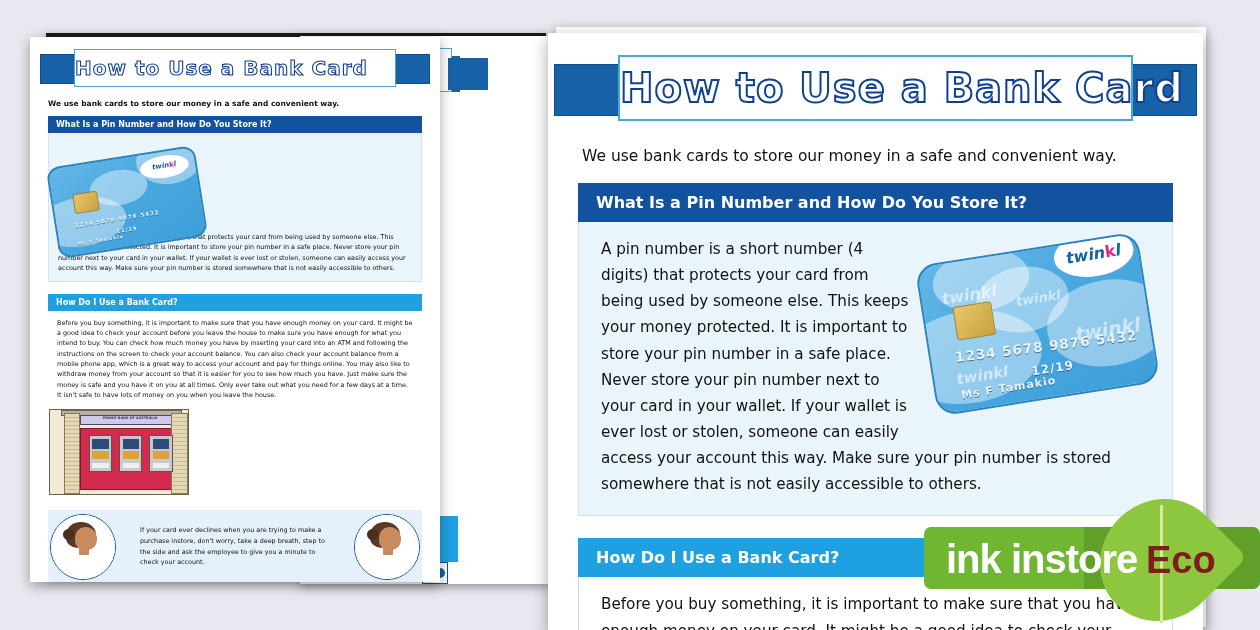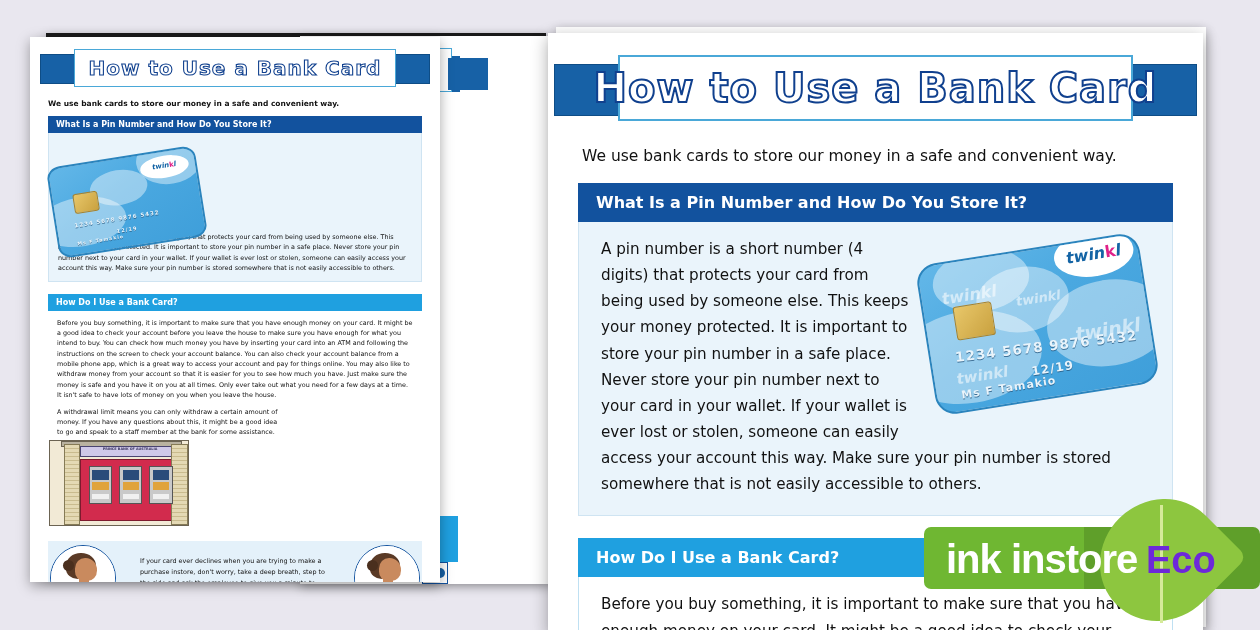--- a/index.html
+++ b/index.html
@@ -26,21 +26,21 @@
            box-shadow: 0 4px 12px rgba(0,0,0,.35); }
 
   
   .banner { position: relative; }
   .banner .tabL, .banner .tabR {
     position:absolute; top:50%; transform:translateY(-50%);
     background:#1761a6; border:1px solid #0e4d86;
   }
   .banner .plate {
     position:relative; background:#fff; border:1px solid #4aa8d8;
-    display:flex; align-items:center; justify-content:center; z-index:2;
+    display:flex; align-items:center; justify-content:flex-start; z-index:2;
   }
   .banner .plate .ttl {
     font-family:"DejaVu Sans", sans-serif; font-weight:bold;
     color:#ffffff;
     letter-spacing:1px; white-space:nowrap;
   }
 
   
   .t-banner { margin:12px 18px 0 18px; height:40px; }
   .t-banner .tabL { left:-8px; width:52px; height:30px; }
@@ -163,21 +163,21 @@
   .eco .pill2 { position:absolute; left:160px; top:14px; width:176px; height:62px;
                 background:#5f9f2a; border-radius:0 7px 7px 0; }
   .eco .leaf { position:absolute; left:178px; top:-16px; width:118px; height:126px;
                background:#8dc63f; border-radius:50% 8% 50% 50%;
                transform:rotate(45deg); }
   .eco .vein { position:absolute; left:236px; top:-8px; width:3px; height:118px;
                background:#d6ea9a; }
   .eco .lbl1 { position:absolute; left:22px; top:24px; font-size:40px; font-weight:bold;
                color:#ffffff; font-family:"Liberation Sans", sans-serif; letter-spacing:-1px; }
   .eco .lbl2 { position:absolute; left:222px; top:26px; font-size:38px; font-weight:bold;
-               color:#6d28d9; font-family:"Liberation Sans", sans-serif; }
+               color:#7f1d1d; font-family:"Liberation Sans", sans-serif; }
 </style>
 </head>
 <body>
 
 <div id="stage">
 
   <div class="sheet back-sheet-a"></div>
 
   <div class="sheet back-sheet-b">
 
@@ -226,21 +226,20 @@
         <div class="nm" style="left:12%;top:84%;font-size:4.6px;">Ms F Tamakio</div>
         <div class="bubble" style="right:4%;top:4%;width:34%;height:26%;font-size:7px;">twin<i>k</i>l</div>
       </div>
       <span style="display:block">A pin number is a short number (4 digits) that protects your card from being used by someone else. This keeps your money protected. It is important to store your pin number in a safe place. Never store your pin number next to your card in your wallet. If your wallet is ever lost or stolen, someone can easily access your account this way. Make sure your pin number is stored somewhere that is not easily accessible to others.</span>
     </div>
 
     <div class="t-secbar light" style="margin-top:12px;">How Do I Use a Bank Card?</div>
     <div class="t-body plainwhite">
       <span style="display:block">Before you buy something, it is important to make sure that you have enough money on your card. It might be a good idea to check your account before you leave the house to make sure you have enough for what you intend to buy. You can check how much money you have by inserting your card into an ATM and following the instructions on the screen to check your account balance. You can also check your account balance from a mobile phone app, which is a great way to access your account and pay for things online. You may also like to withdraw money from your account so that it is easier for you to see how much you have. Just make sure the money is safe and you have it on you at all times. Only ever take out what you need for a few days at a time. It isn't safe to have lots of money on you when you leave the house.</span>
       <div style="height:6px"></div>
-      <div style="width:62%;">A withdrawal limit means you can only withdraw a certain amount of money. If you have any questions about this, it might be a good idea to go and speak to a staff member at the bank for some assistance.</div>
       <div class="t-atm atm">
         <div class="awn"></div>
         <div class="sign">
             <span>PRINCE BANK OF AUSTRALIA</span>
           </div>
         <div class="facade"></div>
         <div class="pier l"></div>
         <div class="pier r"></div>
         <div class="mach" style="left:28%;">
             <div class="scr"></div>

